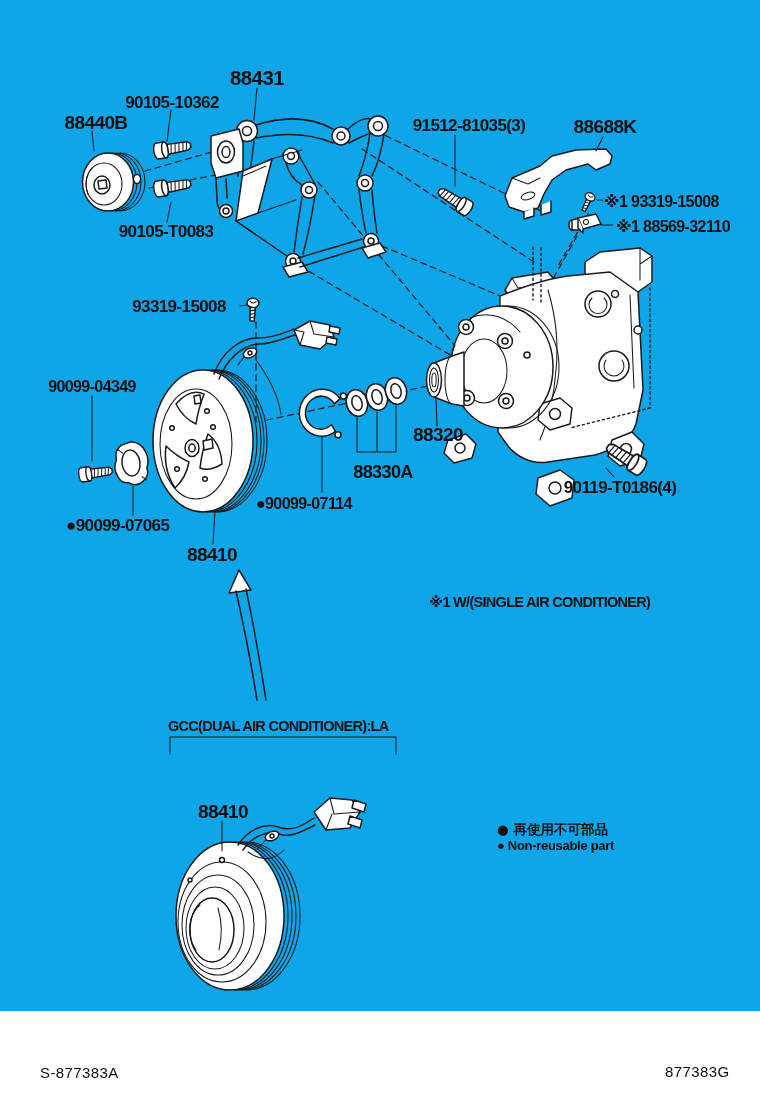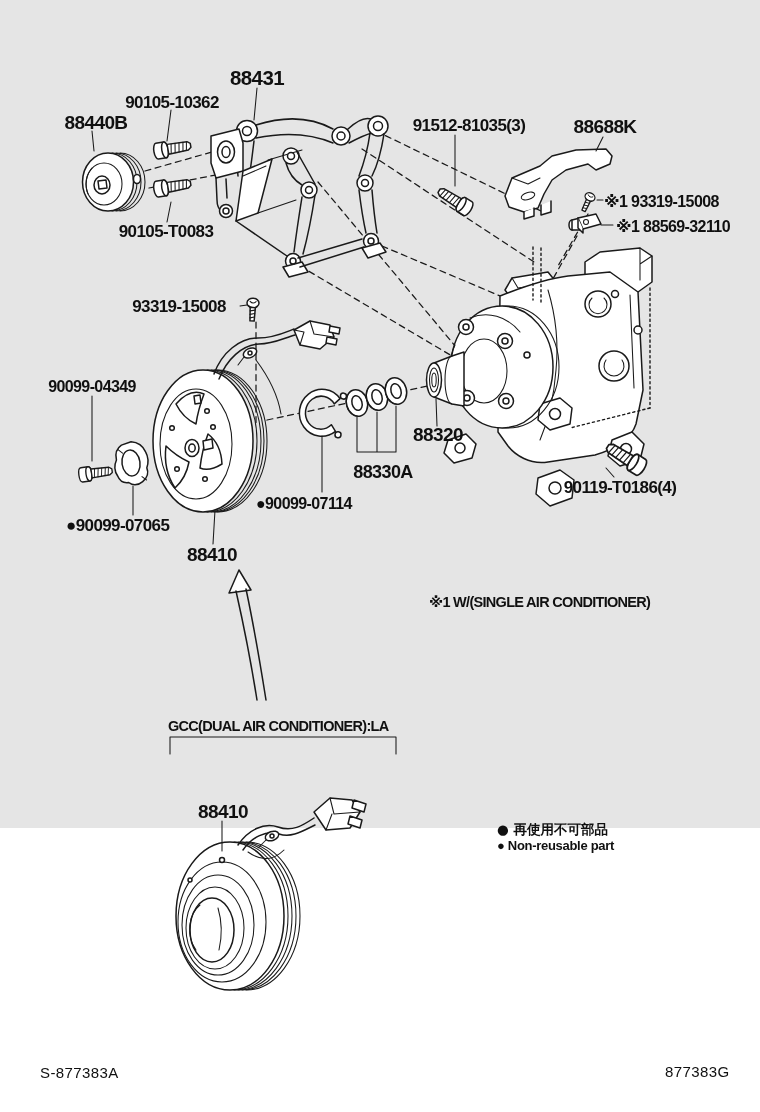--- a/index.html
+++ b/index.html
@@ -1,17 +1,17 @@
 <!DOCTYPE html>
 <html><head>
 <meta charset="utf-8">
 <style>
   html,body{margin:0;padding:0;background:#ffffff;}
   body{width:760px;height:1112px;overflow:hidden;}
-  .stage{position:relative;width:760px;height:828px;background:#e5e5e5;}
+  .stage{position:relative;width:760px;height:1011px;background:#0ea5e9;}
   svg{display:block;}
   .d{fill:none;stroke:#1a1a1a;stroke-width:1.5;stroke-linecap:round;stroke-linejoin:round;}
   .df{fill:#ffffff;stroke:#1a1a1a;stroke-width:1.5;stroke-linecap:round;stroke-linejoin:round;}
   .thin{stroke-width:1.05;}
   .dash{stroke-dasharray:6 4.5;stroke-width:1.25;}
   .dot{stroke-dasharray:2.2 3;stroke-width:1.4;}
   text{font-family:"Liberation Sans","DejaVu Sans",sans-serif;fill:#101010;}
   .part{font-weight:bold;letter-spacing:-0.6px;}
   .fs20{font-size:20.5px;}.fs19{font-size:19px;}.fs18{font-size:18px;}
   .fs17{font-size:17px;}.fs16{font-size:16px;}

